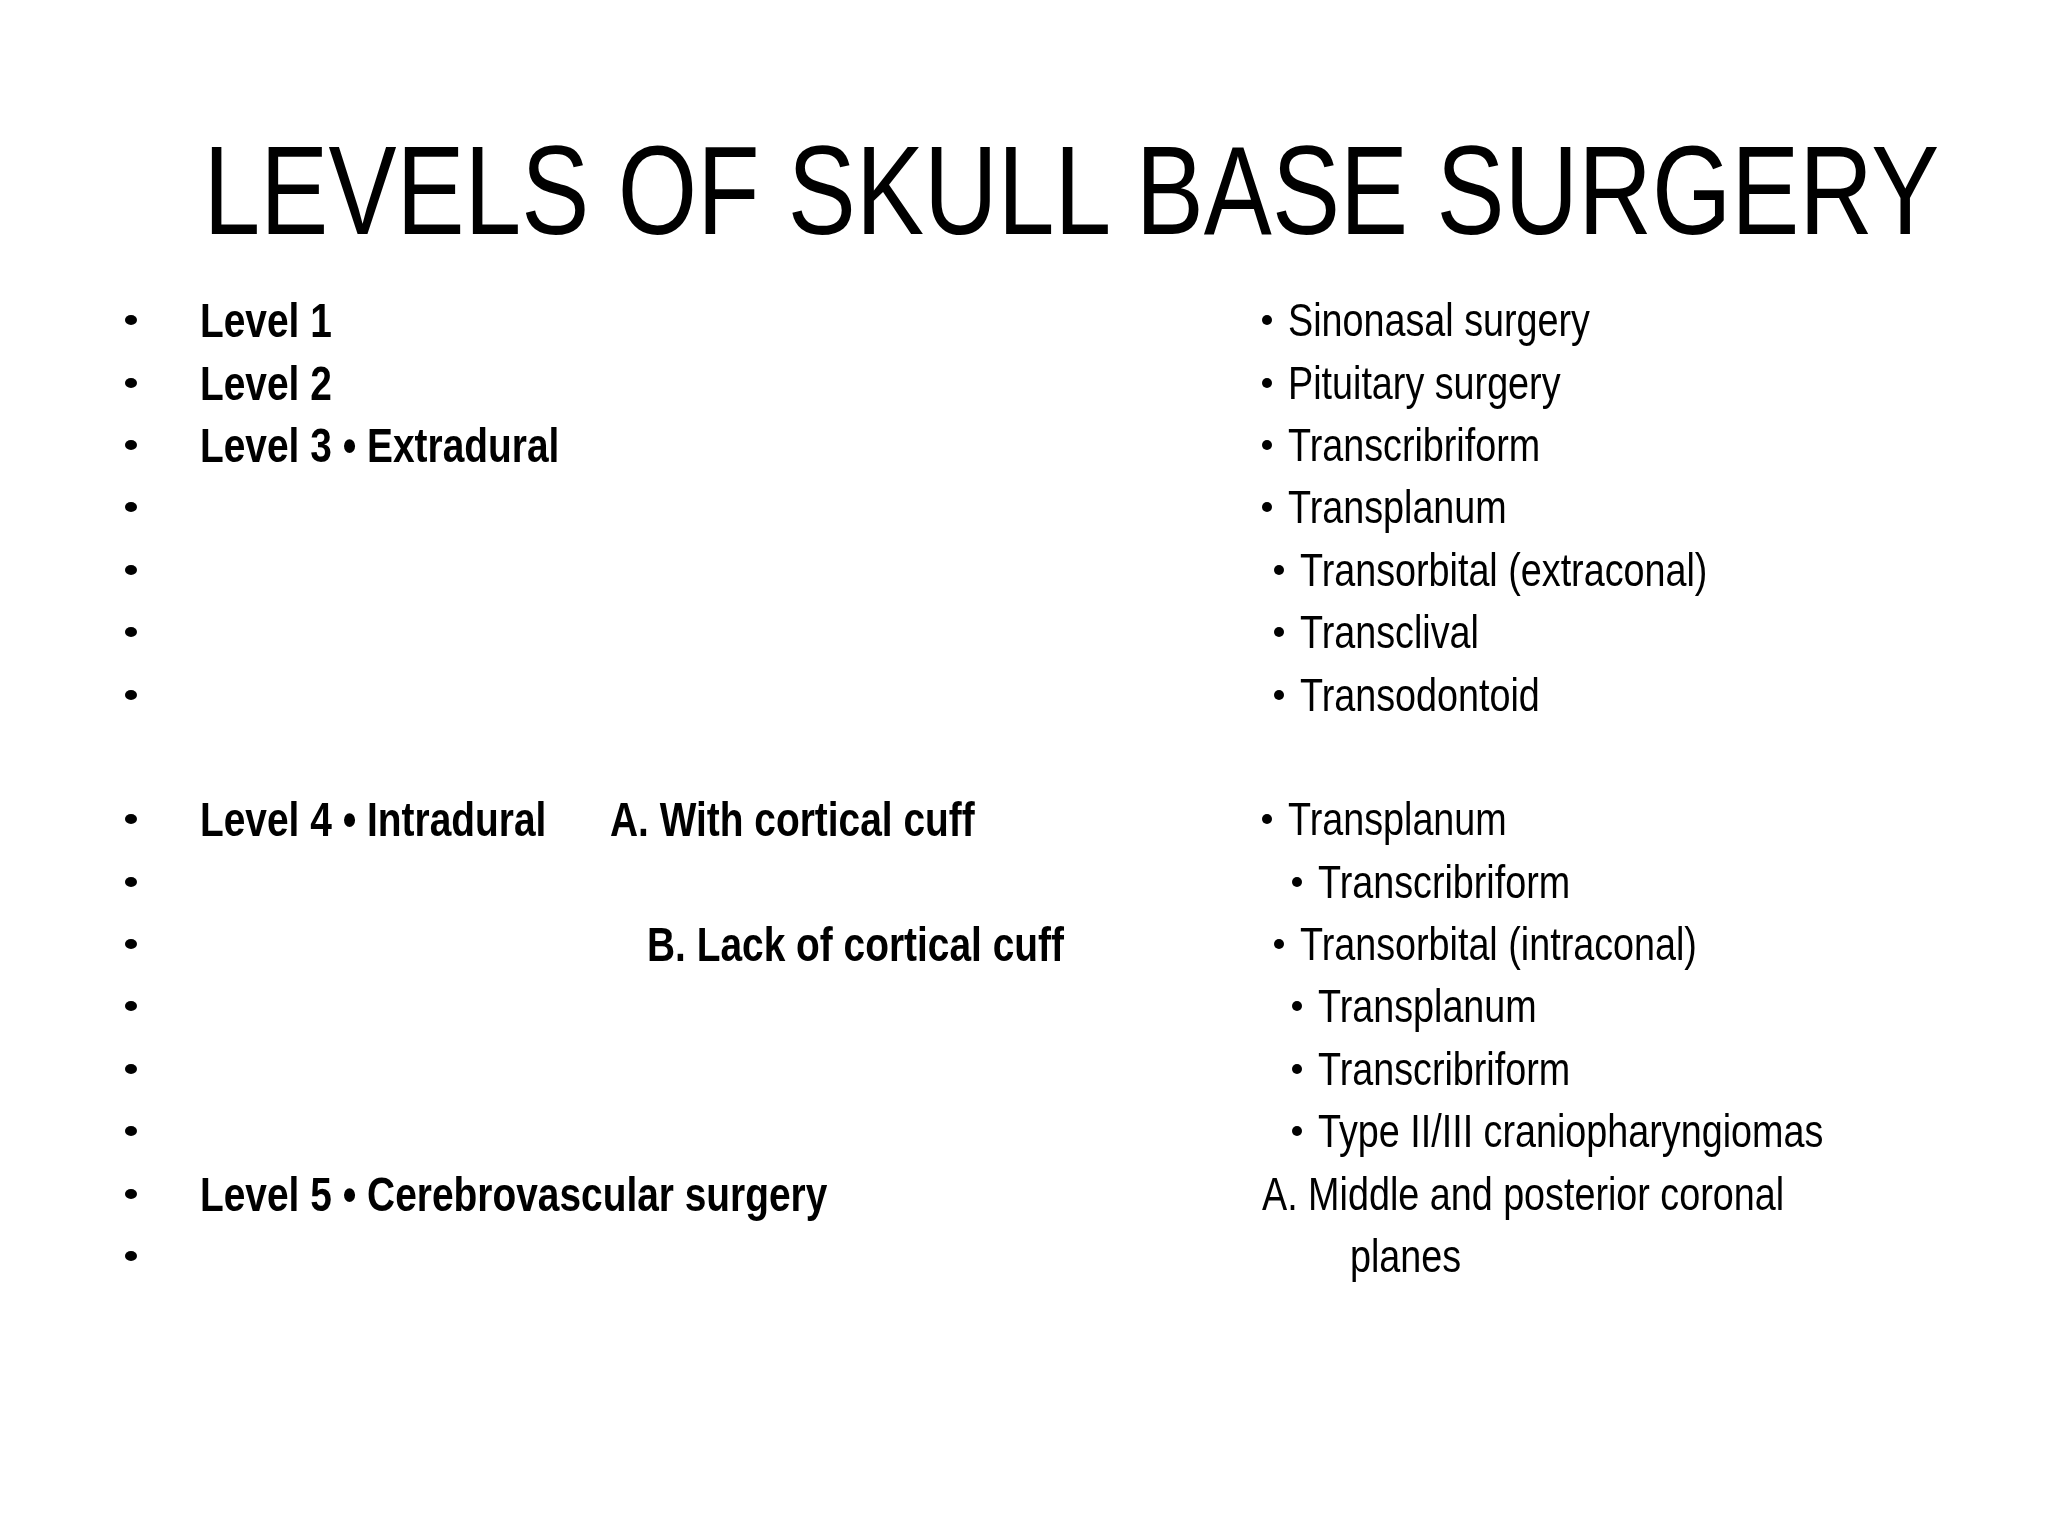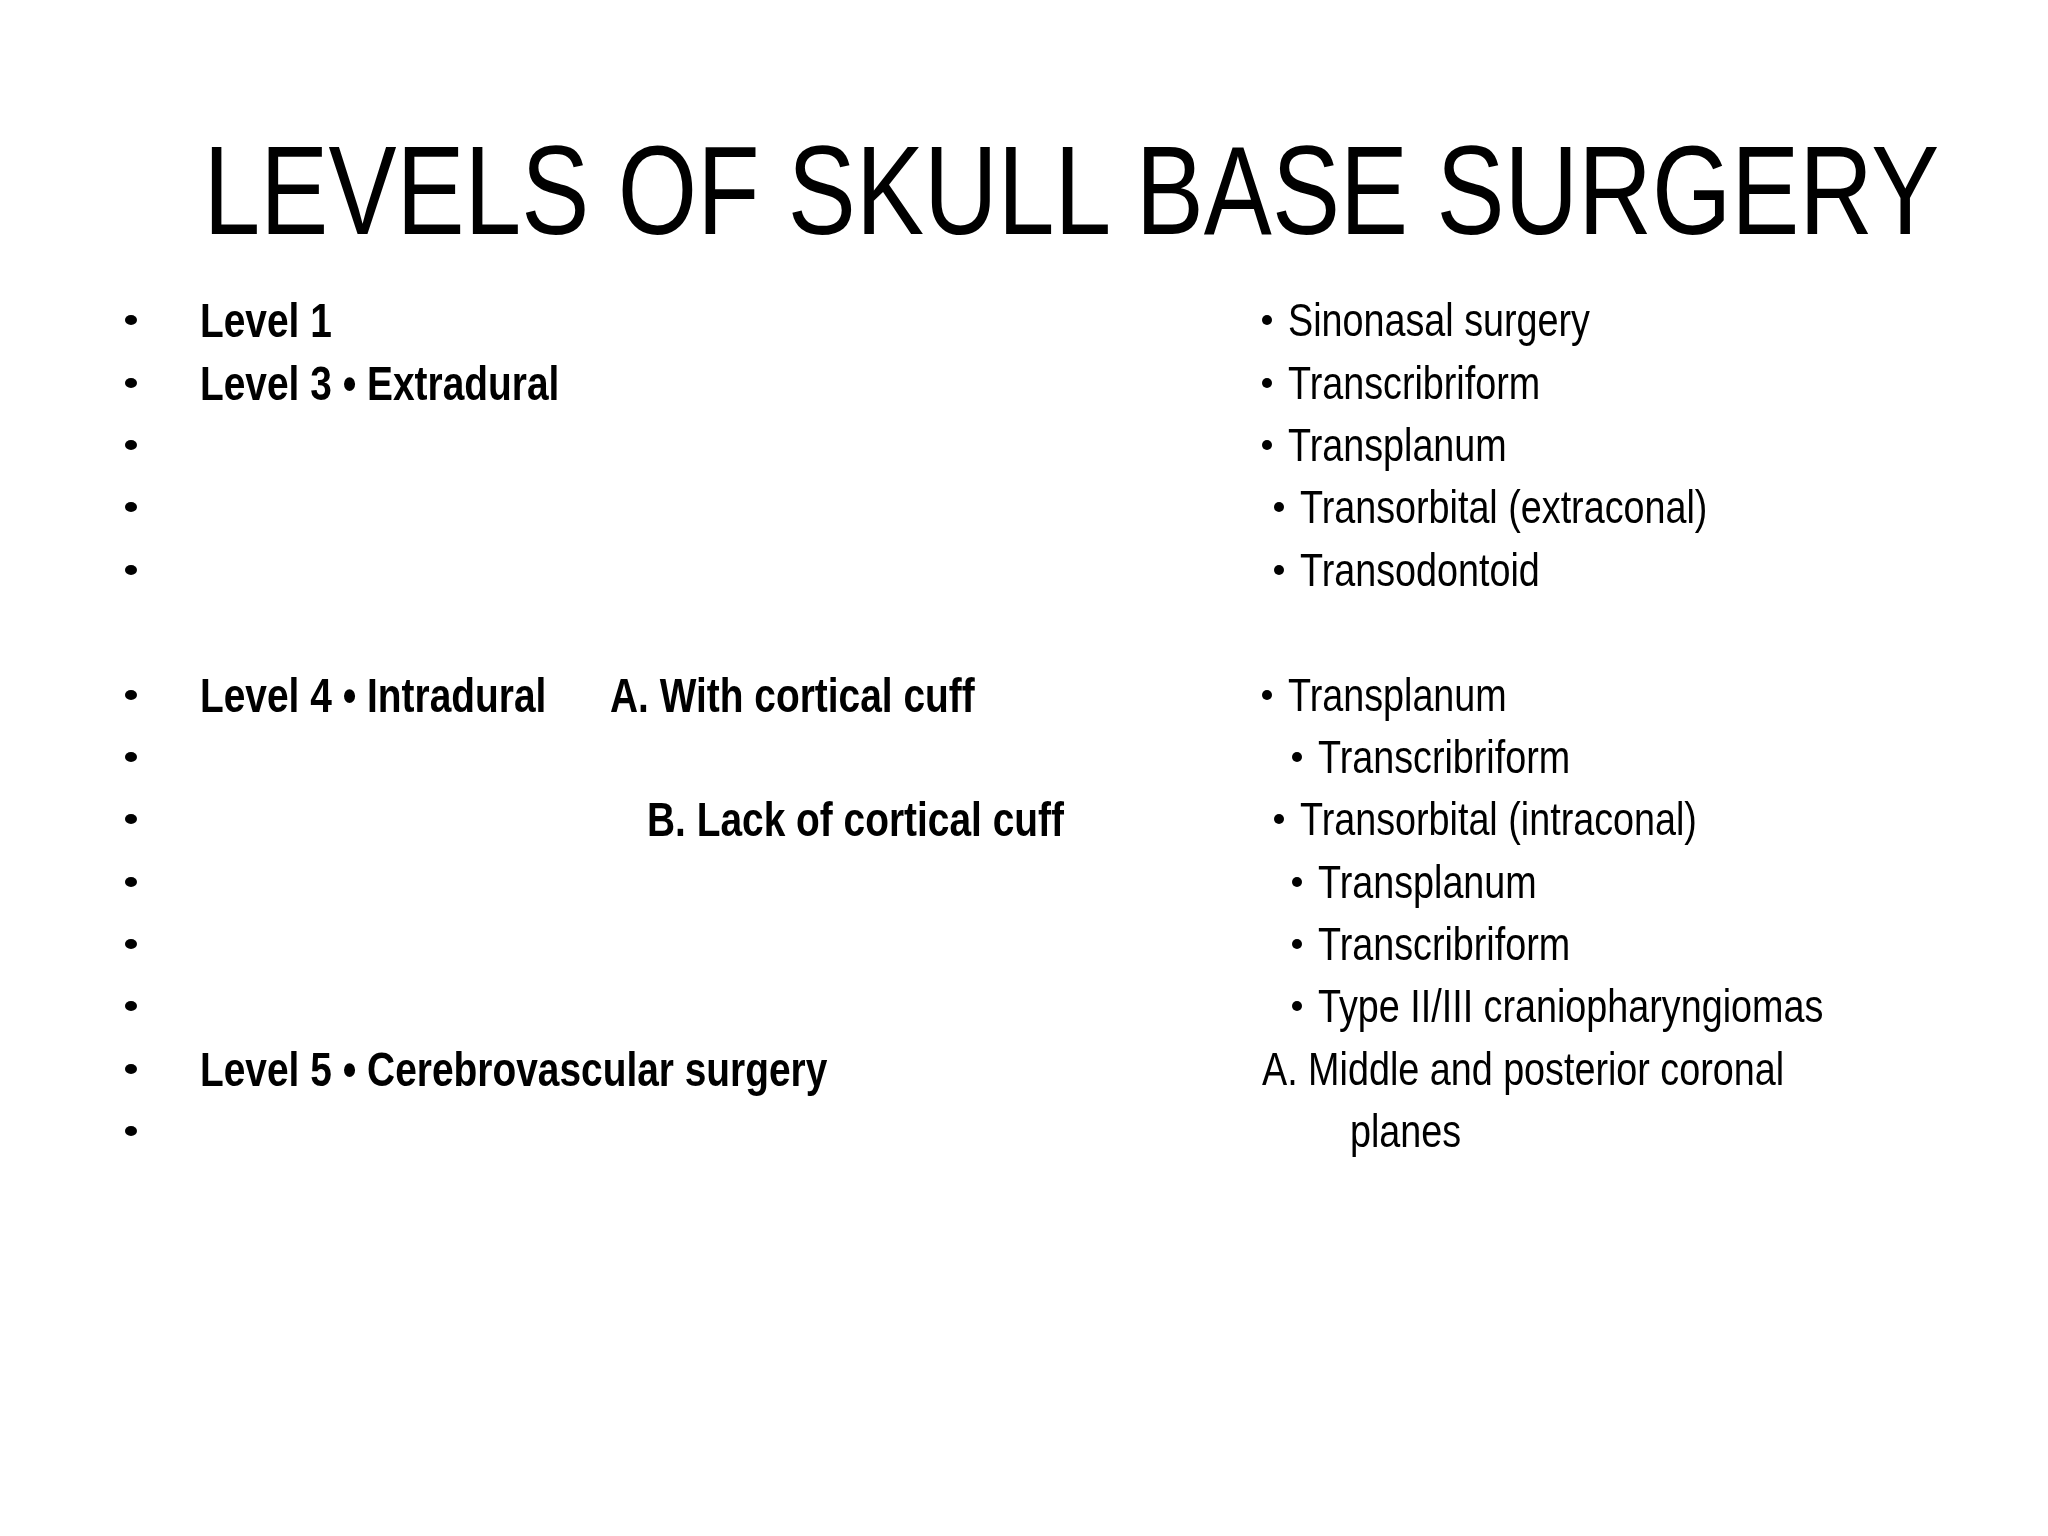--- a/index.html
+++ b/index.html
@@ -93,20 +93,29 @@
     <span class="lbullet"></span>
     <span class="ltext">Level 1</span>
     <span class="lsub"></span>
     <div class="rcell">
       <span class="rbullet"></span>
       <span class="rtext">Sinonasal surgery</span>
     </div>
   </div>
       <div class="row rind-0">
     <span class="lbullet"></span>
+    <span class="ltext">Level 2</span>
+    <span class="lsub"></span>
+    <div class="rcell">
+      <span class="rbullet"></span>
+      <span class="rtext">Pituitary surgery</span>
+    </div>
+  </div>
+      <div class="row rind-0">
+    <span class="lbullet"></span>
     <span class="ltext">Level 3 • Extradural</span>
     <span class="lsub"></span>
     <div class="rcell">
       <span class="rbullet"></span>
       <span class="rtext">Transcribriform</span>
     </div>
   </div>
       <div class="row rind-0">
     <span class="lbullet"></span>
     <span class="ltext"></span>
@@ -116,20 +125,29 @@
       <span class="rtext">Transplanum</span>
     </div>
   </div>
       <div class="row rind-1">
     <span class="lbullet"></span>
     <span class="ltext"></span>
     <span class="lsub"></span>
     <div class="rcell">
       <span class="rbullet"></span>
       <span class="rtext">Transorbital (extraconal)</span>
+    </div>
+  </div>
+      <div class="row rind-1">
+    <span class="lbullet"></span>
+    <span class="ltext"></span>
+    <span class="lsub"></span>
+    <div class="rcell">
+      <span class="rbullet"></span>
+      <span class="rtext">Transclival</span>
     </div>
   </div>
       <div class="row rind-1">
     <span class="lbullet"></span>
     <span class="ltext"></span>
     <span class="lsub"></span>
     <div class="rcell">
       <span class="rbullet"></span>
       <span class="rtext">Transodontoid</span>
     </div>

